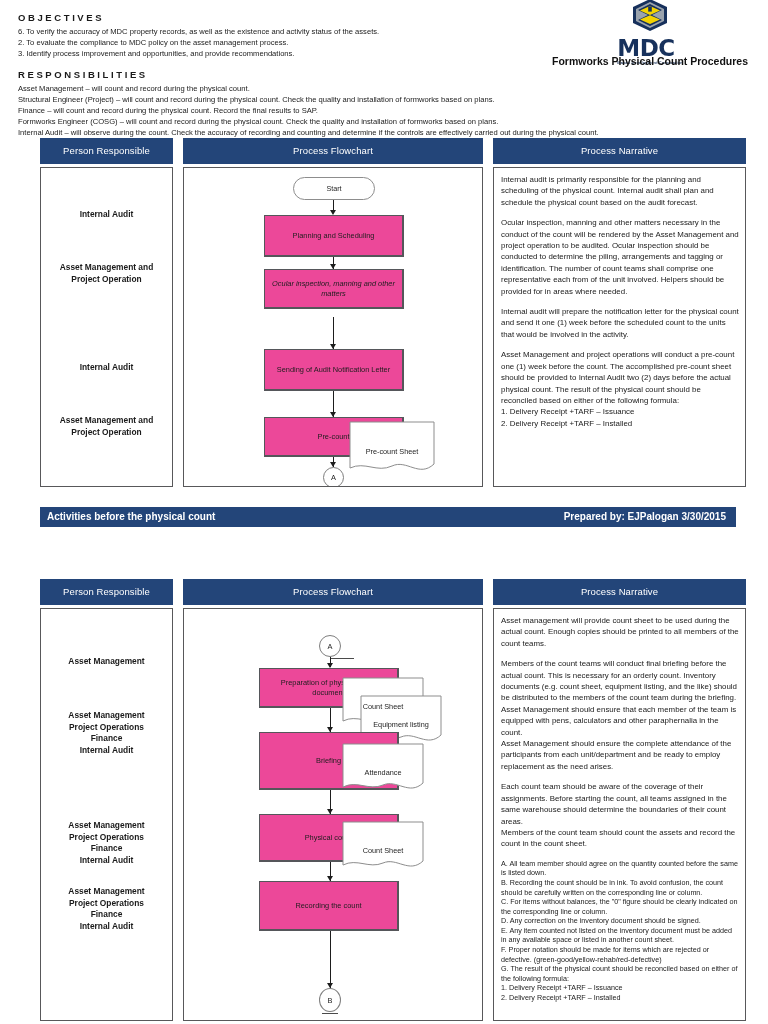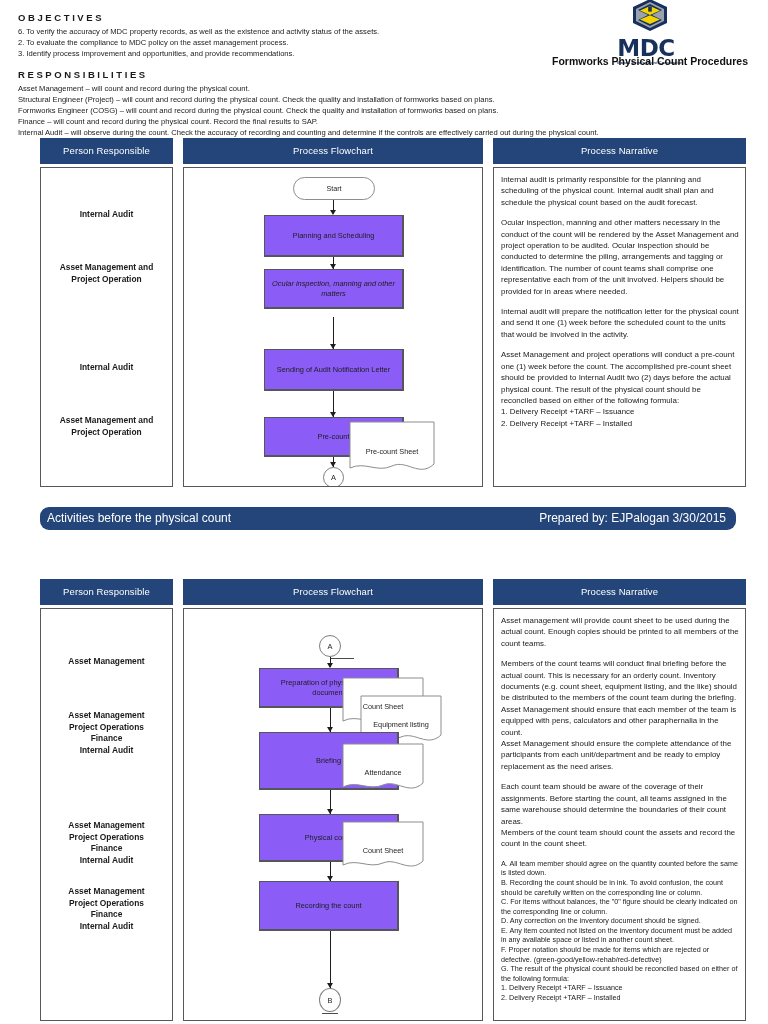--- a/index.html
+++ b/index.html
@@ -154,21 +154,21 @@
   .narr-p.last { margin-bottom: 0; }
 
   
   .flow-cell { overflow: hidden; }
   .fl { position: absolute; box-sizing: border-box; }
 
   .node-box {
     border: 1px solid #55565a;
     border-right-width: 2px;
     border-bottom-width: 2px;
-    background: #8b5cf6;
+    background: #ec4899;
     display: flex;
     align-items: center;
     justify-content: center;
     text-align: center;
     font-size: 7.4px;
     line-height: 9.5px;
     color: #1d1d1d;
     padding: 2px 4px;
   }
   .node-term {
@@ -221,44 +221,43 @@
   .doc-shape svg { position: absolute; left: 0; top: 0; }
   .doc-shape .dlabel { position: relative; z-index: 2; padding-top: 30%; }
 
   
   .footer-bar {
     position: absolute;
     left: 40px;
     width: 696px;
     background: #234579;
     color: #fff;
-    font-size: 12px;
-    font-weight: normal;
+    font-size: 10px;
+    font-weight: bold;
     padding: 4px 10px 5px 7px;
     box-sizing: border-box;
     display: flex;
     justify-content: space-between;
     align-items: center;
-    border-radius: 9px;
   }
 </style>
 </head>
 <body>
 
 <div class="head-wrap">
   <div class="sect-title">OBJECTIVES</div>
   <div class="obj-line">6. To verify the accuracy of MDC property records, as well as the existence and activity status of the assets.</div>
   <div class="obj-line">2. To evaluate the compliance to MDC policy on the asset management process.</div>
   <div class="obj-line">3. Identify process improvement and opportunities, and provide recommendations.</div>
 
   <div class="sect-title resp-head">RESPONSIBILITIES</div>
   <div class="resp-line">Asset Management – will count and record during the physical count.</div>
   <div class="resp-line">Structural Engineer (Project) – will count and record during the physical count. Check the quality and installation of formworks based on plans.</div>
+  <div class="resp-line">Finance – will count and record during the physical count. Record the final results to SAP.</div>
   <div class="resp-line">Formworks Engineer (COSG) –  will count and record during the physical count. Check the quality and installation of formworks based on plans.</div>
-  <div class="resp-line">Finance – will count and record during the physical count. Record the final results to SAP.</div>
   <div class="resp-line">Internal Audit – will observe during the count. Check the accuracy of recording and counting and determine if the controls are effectively carried out during the physical count.</div>
 
   <div class="brand">
     <div class="brand-row">
       <div class="logo-mark">
         <svg width="40" height="34" viewBox="0 0 40 34">
           <polygon points="20,1 37,9 37,25 20,33 3,25 3,9" fill="#17315c"></polygon>
           <polygon points="20,4 34,11 34,23 20,30 6,23 6,11" fill="#9aa3ad"></polygon>
           <polygon points="20,6 32,12 20,18 8,12" fill="#17315c"></polygon>
           <polygon points="20,28 8,22 20,16 32,22" fill="#17315c"></polygon>

